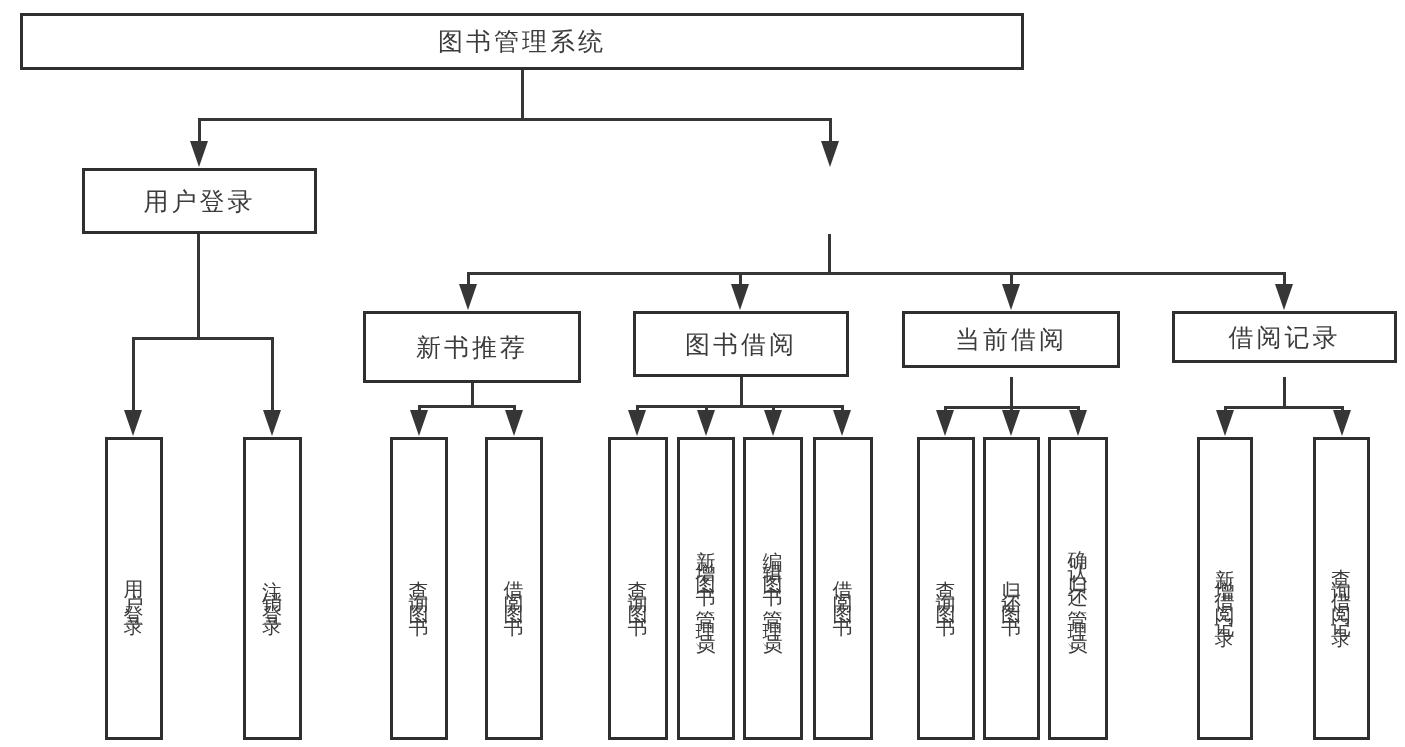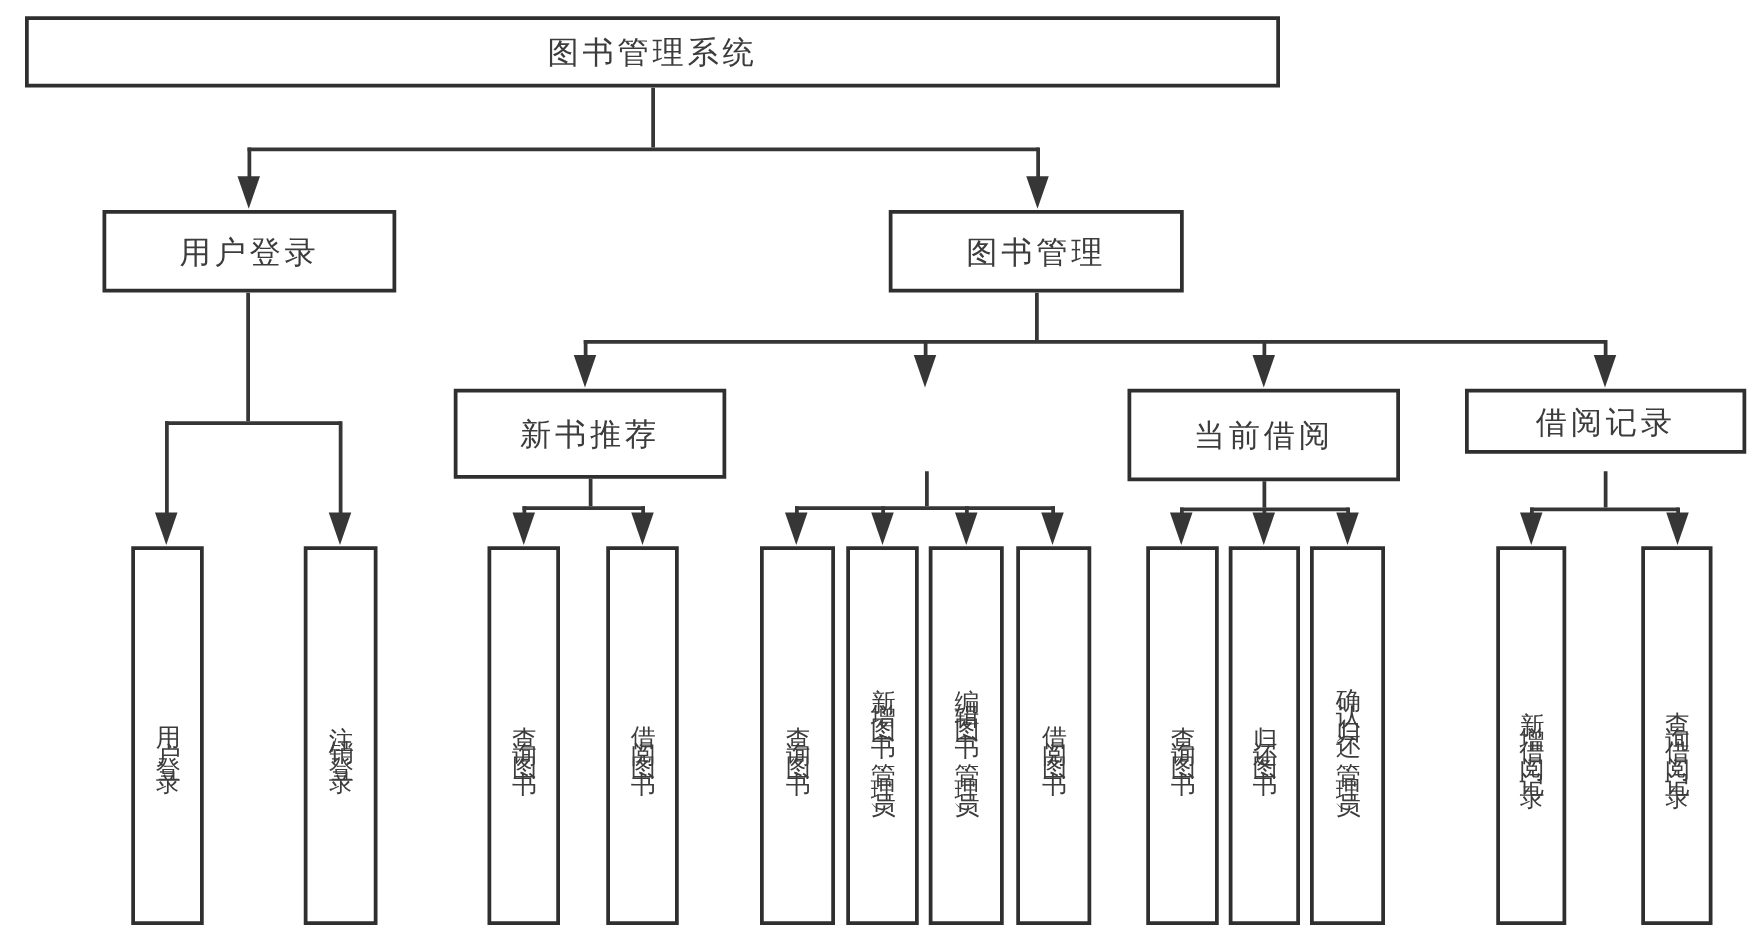--- a/index.html
+++ b/index.html
@@ -33,28 +33,28 @@
 
 <div class="canvas">
 
   <div class="box" style="left:20px;top:13px;width:1004px;height:57px">
     <span class="hlabel">图书管理系统</span>
   </div>
 
   <div class="box" style="left:82px;top:168px;width:235px;height:66px">
     <span class="hlabel">用户登录</span>
   </div>
-  <div class="box" style="left:711px;top:168px;width:236px;height:66px">
-    <span class="hlabel">图书管理</span>
-  </div>
 
   <div class="box" style="left:363px;top:311px;width:218px;height:72px">
     <span class="hlabel">新书推荐</span>
   </div>
-  <div class="box" style="left:902px;top:311px;width:218px;height:74px">
+  <div class="box" style="left:633px;top:311px;width:216px;height:66px">
+    <span class="hlabel">图书借阅</span>
+  </div>
+  <div class="box" style="left:902px;top:311px;width:218px;height:57px">
     <span class="hlabel">当前借阅</span>
   </div>
   <div class="box" style="left:1172px;top:311px;width:225px;height:52px">
     <span class="hlabel">借阅记录</span>
   </div>
 
   <div class="box" style="left:105px;top:437px;width:58px;height:303px">
     <span class="vtext">用户登录</span>
   </div>
   <div class="box" style="left:243px;top:437px;width:59px;height:303px">

